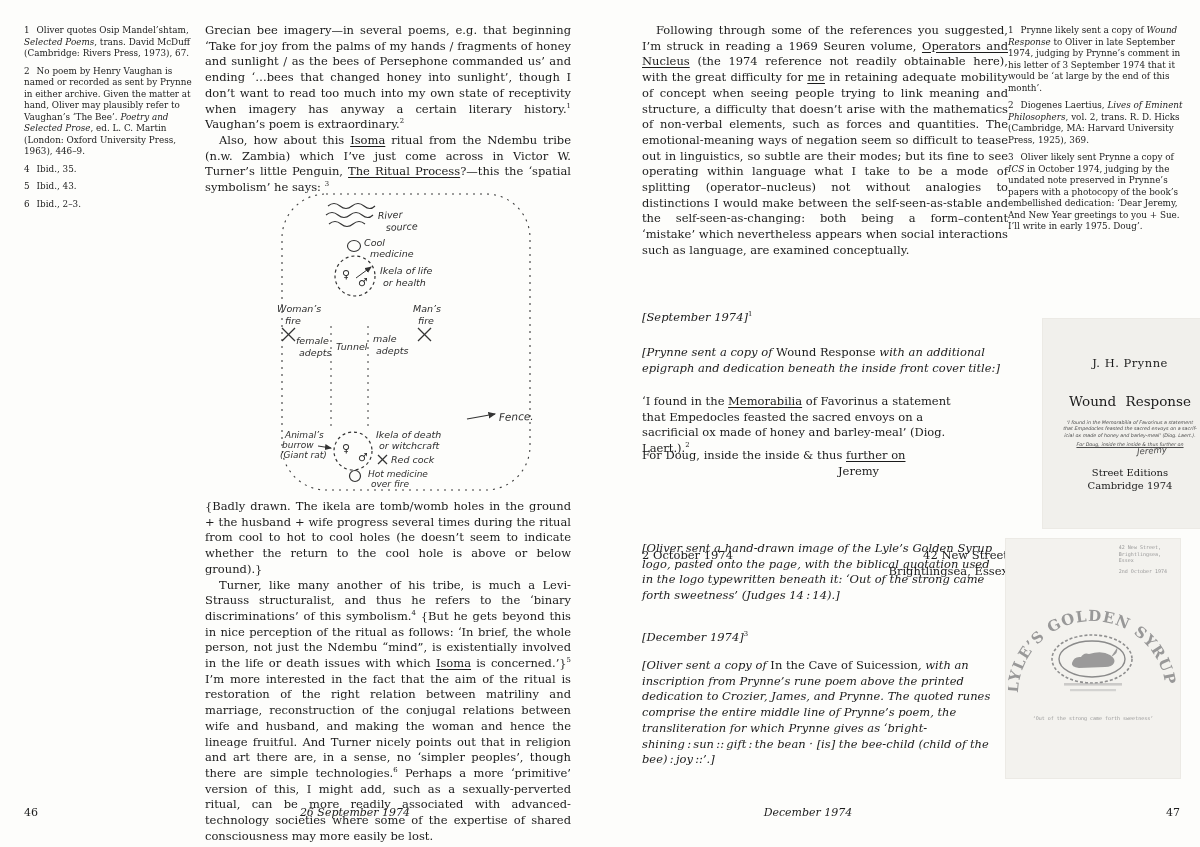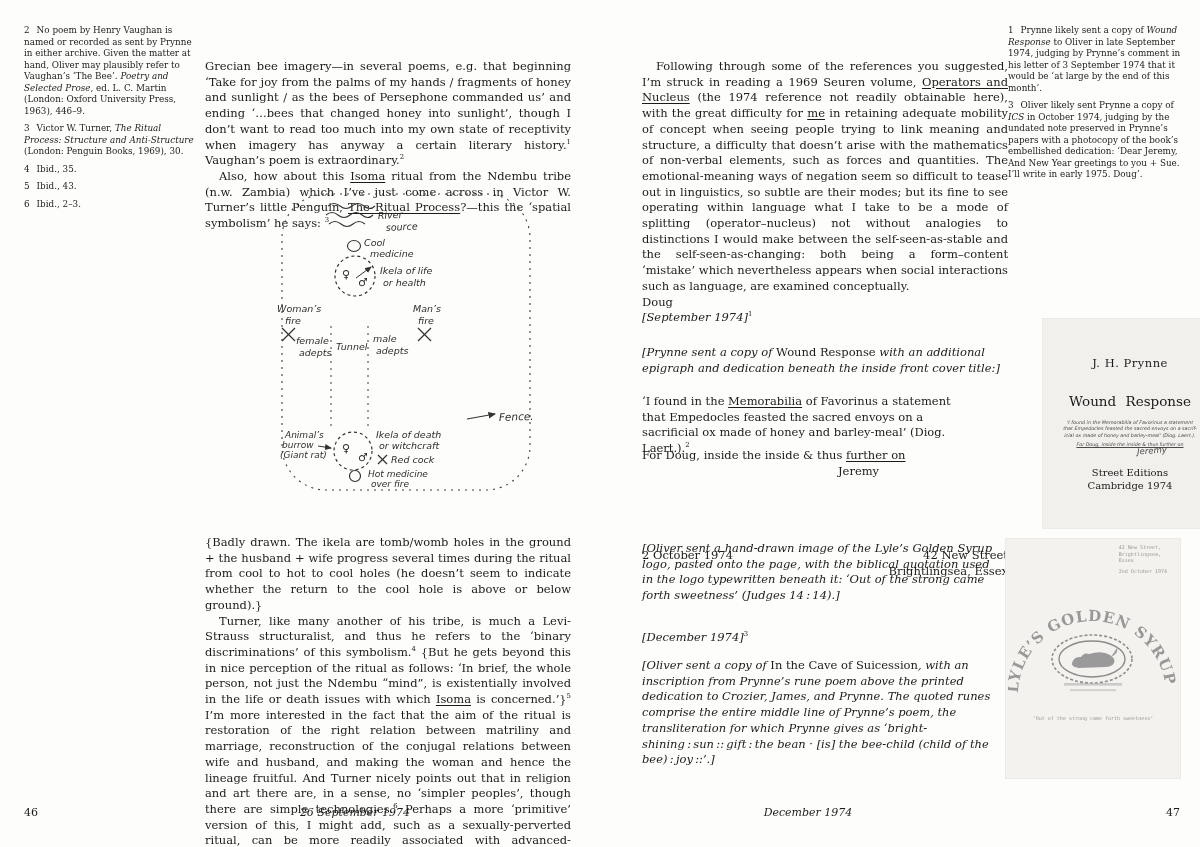--- a/index.html
+++ b/index.html
@@ -9,21 +9,21 @@
     font-family:"DejaVu Serif", serif;
     color:#1b1b1b;
     overflow:hidden;
   }
   .abs{position:absolute;}
   
   .notes{width:172px;font-size:8.8px;line-height:11.5px;color:#222;}
   .note{margin-bottom:6px;}
   .fn-num{margin-right:7px;}
   
-  .body-col{width:366px;font-size:11.5px;line-height:15.7px;text-align:justify;margin-top:36px;}
+  .body-col{width:366px;font-size:11.5px;line-height:15.7px;text-align:justify;}
   .body-col p{margin:0;}
   p.indent{text-indent:14px;}
   .seg-i{font-style:italic;}
   .seg-u{text-decoration:underline;text-underline-offset:2px;text-decoration-thickness:.8px;}
   .seg-s{font-size:0.6em;vertical-align:super;line-height:0;}
   .block{font-size:11.5px;line-height:15.7px;}
   .sig-doug{margin-left:46px;}
   .sig-jeremy{margin-left:196px;}
   .date-row{display:flex;width:366px;margin-top:40px;}
   .addr{margin-left:auto;width:150px;text-align:right;}
@@ -50,22 +50,22 @@
   .hand{font-family:"DejaVu Sans",sans-serif;font-style:italic;fill:#2e2e2e;}
 </style>
 </head>
 <body>
 
 <div>
 
   <div>
 
     <aside class="notes abs" style="left:24px;top:25px;">
+      <div class="note"><span class="fn-num">1</span><span><span>Oliver quotes Osip Mandel’shtam, </span><span class="seg-i">Selected Poems</span><span>, trans. David McDuff (Cambridge: Rivers Press, 1973), 67.</span></span></div>
       <div class="note"><span class="fn-num">2</span><span><span>No poem by Henry Vaughan is named or recorded as sent by Prynne in either archive. Given the matter at hand, Oliver may plausibly refer to Vaughan’s ‘The Bee’. </span><span class="seg-i">Poetry and Selected Prose</span><span>, ed. L. C. Martin (London: Oxford University Press, 1963), 446–9.</span></span></div>
-      <div class="note"><span class="fn-num">3</span><span><span>Victor W. Turner, </span><span class="seg-i">The Ritual Process: Structure and Anti-Structure</span><span> (London: Penguin Books, 1969), 30.</span></span></div>
       <div class="note"><span class="fn-num">4</span><span><span>Ibid., 35.</span></span></div>
       <div class="note"><span class="fn-num">5</span><span><span>Ibid., 43.</span></span></div>
       <div class="note"><span class="fn-num">6</span><span><span>Ibid., 2–3.</span></span></div>
     </aside>
 
     <div class="body-col abs" style="left:205px;top:23px;">
       <p><span>Grecian bee imagery—in several poems, e.g. that beginning ‘Take for joy from the palms of my hands / fragments of honey and sunlight / as the bees of Persephone commanded us’ and ending ‘…bees that changed honey into sunlight’, though I don’t want to read too much into my own state of receptivity when imagery has anyway a certain literary history.</span><span class="seg-s">1</span><span> Vaughan’s poem is extraordinary.</span><span class="seg-s">2</span></p>
       <p class="indent"><span>Also, how about this </span><span class="seg-u">Isoma</span><span> ritual from the Ndembu tribe (n.w. Zambia) which I’ve just come across in Victor W. Turner’s little Penguin, </span><span class="seg-u">The Ritual Process</span><span>?—this the ‘spatial symbolism’ he says: </span><span class="seg-s">3</span></p>
     </div>
 
@@ -148,21 +148,20 @@
     </div>
 
     <div class="pagenum abs" style="left:24px;top:806px;">46</div>
     <div class="running abs" style="left:205px;top:806px;">26 September 1974</div>
   </div>
 
   <div>
 
     <div class="body-col abs" style="left:642px;top:23px;">
       <p class="indent"><span>Following through some of the references you suggested, I’m struck in reading a 1969 Seuren volume, </span><span class="seg-u">Operators and Nucleus</span><span> (the 1974 reference not readily obtainable here), with the great difficulty for </span><span class="seg-u">me</span><span> in retaining adequate mobility of concept when seeing people trying to link meaning and structure, a difficulty that doesn’t arise with the mathematics of non-verbal elements, such as forces and quantities. The emotional-meaning ways of negation seem so difficult to tease out in linguistics, so subtle are their modes; but its fine to see operating within language what I take to be a mode of splitting (operator–nucleus) not without analogies to distinctions I would make between the self-seen-as-stable and the self-seen-as-changing: both being a form–content ‘mistake’ which nevertheless appears when social interactions such as language, are examined conceptually.</span></p>
-      <p class="sig-doug">Doug</p>
     </div>
 
     <div class="block abs" style="left:642px;top:310px;"><span class="seg-i">[September 1974]</span><span class="seg-s">1</span></div>
 
     <div class="block abs" style="left:642px;top:345px;width:366px;"><span class="seg-i">[Prynne sent a copy of </span><span>Wound Response</span><span class="seg-i"> with an additional epigraph and dedication beneath the inside front cover title:]</span></div>
 
     <div class="block abs" style="left:642px;top:394px;width:330px;"><span>‘I found in the </span><span class="seg-u">Memorabilia</span><span> of Favorinus a statement that Empedocles feasted the sacred envoys on a sacrificial ox made of honey and barley-meal’ (Diog. Laert.).</span><span class="seg-s">2</span></div>
 
     <div class="block abs" style="left:642px;top:448px;width:366px;">
       <div><span>For Doug, inside the inside &amp; thus </span><span class="seg-u">further on</span></div>
@@ -178,20 +177,21 @@
     </div>
 
     <div class="block abs" style="left:642px;top:541px;width:360px;"><span class="seg-i">[Oliver sent a hand-drawn image of the Lyle’s Golden Syrup logo, pasted onto the page, with the biblical quotation used in the logo typewritten beneath it: ‘Out of the strong came forth sweetness’ (Judges 14 : 14).]</span></div>
 
     <div class="block abs" style="left:642px;top:630px;"><span class="seg-i">[December 1974]</span><span class="seg-s">3</span></div>
 
     <div class="block abs" style="left:642px;top:658px;width:366px;"><span class="seg-i">[Oliver sent a copy of </span><span>In the Cave of Suicession</span><span class="seg-i">, with an inscription from Prynne’s rune poem above the printed dedication to Crozier, James, and Prynne. The quoted runes comprise the entire middle line of Prynne’s poem, the transliteration for which Prynne gives as ‘bright-shining : sun :: gift : the bean · [is] the bee-child (child of the bee) : joy ::’.]</span></div>
 
     <aside class="notes abs" style="left:1008px;top:25px;width:176px;">
       <div class="note"><span class="fn-num">1</span><span><span>Prynne likely sent a copy of </span><span class="seg-i">Wound Response</span><span> to Oliver in late September 1974, judging by Prynne’s comment in his letter of 3 September 1974 that it would be ‘at large by the end of this month’.</span></span></div>
+      <div class="note"><span class="fn-num">2</span><span><span>Diogenes Laertius, </span><span class="seg-i">Lives of Eminent Philosophers</span><span>, vol. 2, trans. R. D. Hicks (Cambridge, MA: Harvard University Press, 1925), 369.</span></span></div>
       <div class="note"><span class="fn-num">3</span><span><span>Oliver likely sent Prynne a copy of </span><span class="seg-i">ICS</span><span> in October 1974, judging by the undated note preserved in Prynne’s papers with a photocopy of the book’s embellished dedication: ‘Dear Jeremy, And New Year greetings to you + Sue. I’ll write in early 1975. Doug’.</span></span></div>
     </aside>
 
     <div class="plate plate-wr abs" style="left:1005px;top:318px;width:176px;height:211px;">
       <div class="wr-author">J. H. Prynne</div>
       <div class="wr-title">Wound Response</div>
       <div class="wr-insc">
         <div>‘I found in the Memorabilia of Favorinus a statement</div>
         <div>that Empedocles feasted the sacred envoys on a sacrif-</div>
         <div>icial ox made of honey and barley-meal’ (Diog. Laert.).</div>

